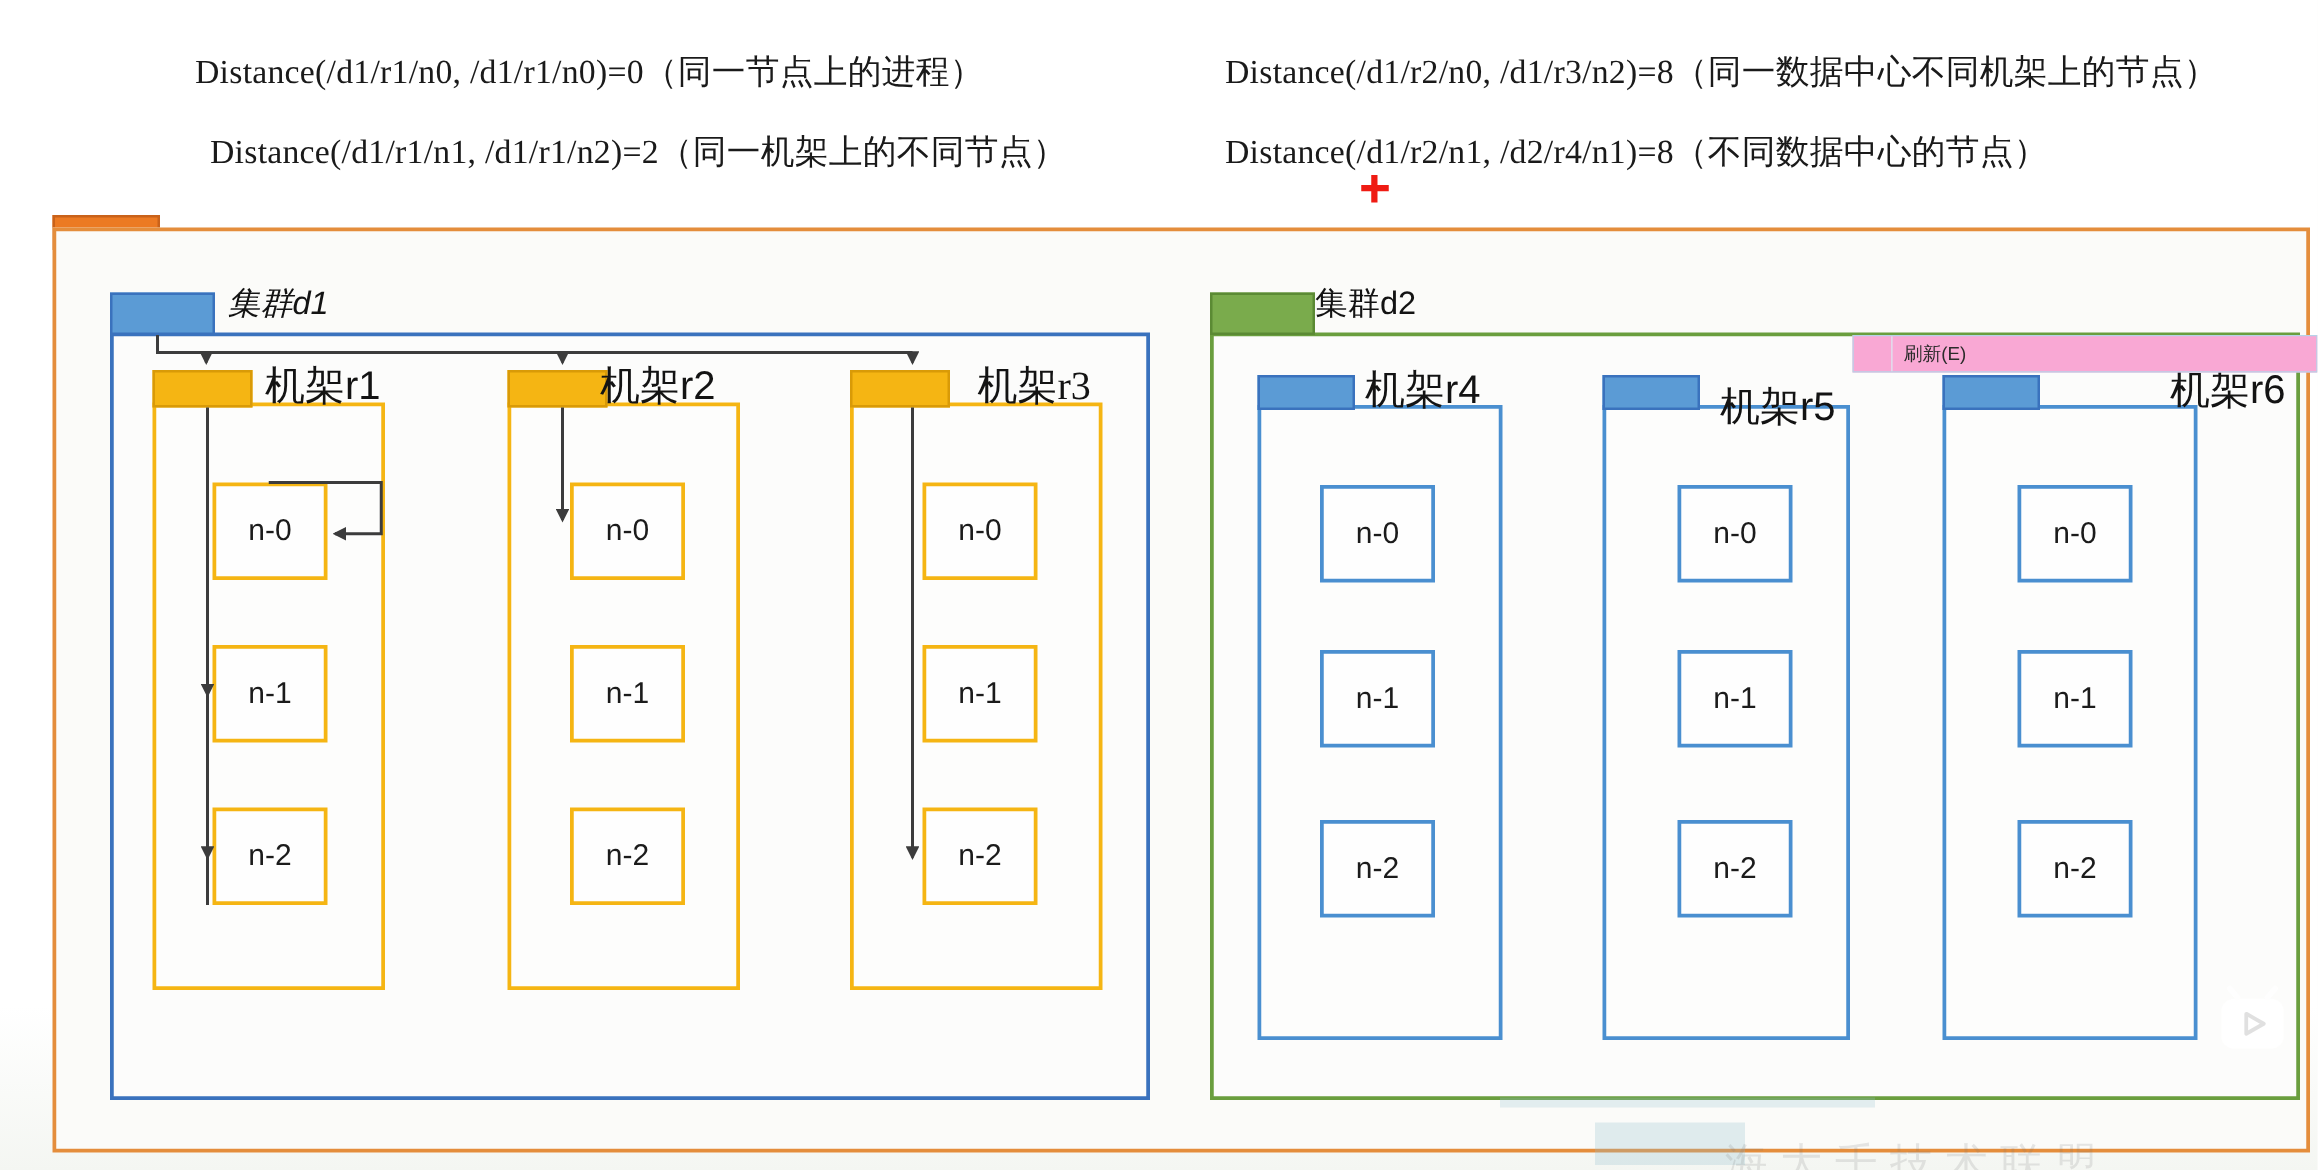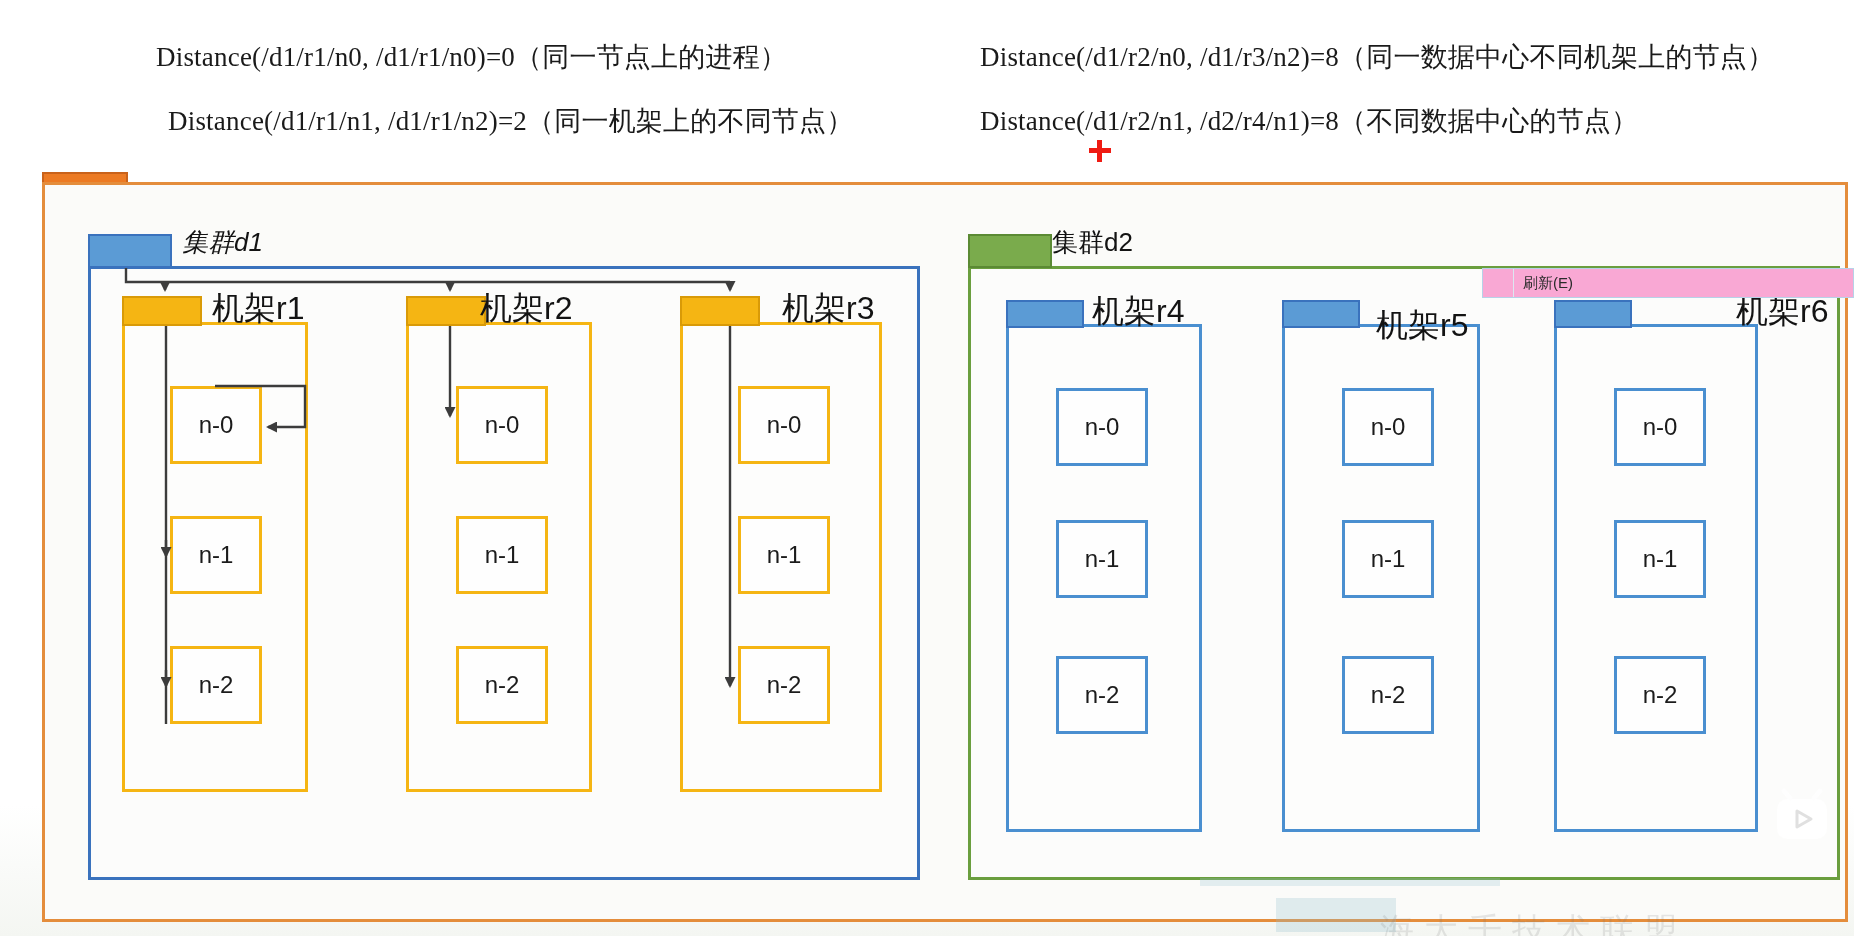--- a/index.html
+++ b/index.html
@@ -235,21 +235,21 @@
 
 <div class="rack rack-y" style="left:406px; top:322px; width:186px; height:470px;"></div>
 <div class="rack-tab tab-y" style="left:406px; top:296px; width:80px; height:30px;"></div>
 <div class="rack-label" style="left:480px; top:287px;">机架r2</div>
 <div class="node node-y" style="left:456px; top:386px; width:92px; height:78px;">n-0</div>
 <div class="node node-y" style="left:456px; top:516px; width:92px; height:78px;">n-1</div>
 <div class="node node-y" style="left:456px; top:646px; width:92px; height:78px;">n-2</div>
 
 <div class="rack rack-y" style="left:680px; top:322px; width:202px; height:470px;"></div>
 <div class="rack-tab tab-y" style="left:680px; top:296px; width:80px; height:30px;"></div>
-<div class="rack-label" style="left:782px; top:287px;">机架r3</div>
+<div class="rack-label" style="left:782px; top:287px;font-family:Liberation Serif, serif;">机架r3</div>
 <div class="node node-y" style="left:738px; top:386px; width:92px; height:78px;">n-0</div>
 <div class="node node-y" style="left:738px; top:516px; width:92px; height:78px;">n-1</div>
 <div class="node node-y" style="left:738px; top:646px; width:92px; height:78px;">n-2</div>
 
 <div class="cluster" id="cluster-d2"></div>
 <div class="cluster-tab" id="cluster-d2-tab"></div>
 <div class="cluster-label" id="cluster-d2-label">集群d2</div>
 
 <div class="rack rack-b" style="left:1006px; top:324px; width:196px; height:508px;"></div>
 <div class="rack-tab tab-b" style="left:1006px; top:300px; width:78px; height:28px;"></div>

